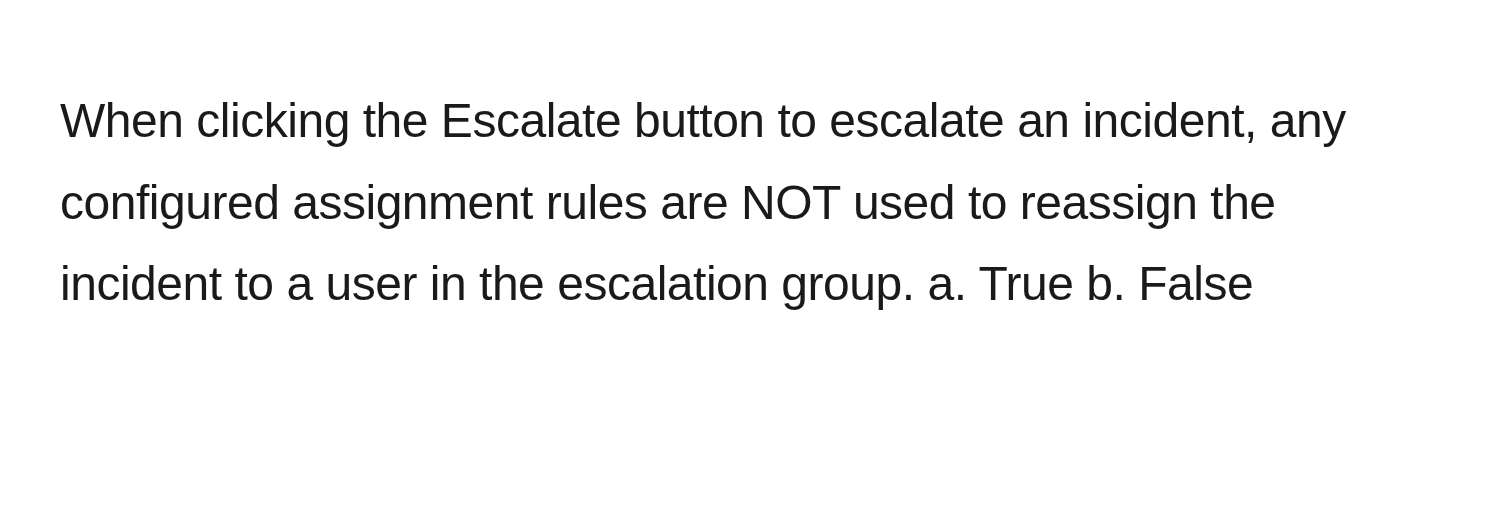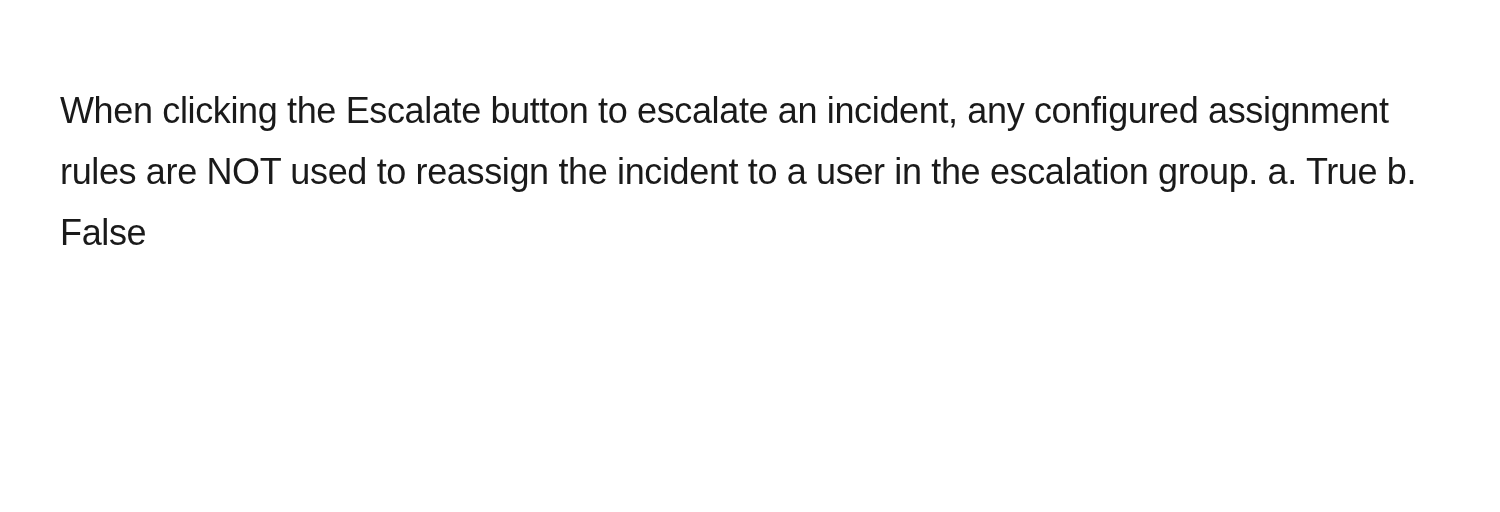--- a/index.html
+++ b/index.html
@@ -8,21 +8,21 @@
       box-sizing: border-box;
     }
     body {
       width: 1500px;
       height: 512px;
       background: #ffffff;
       font-family: -apple-system, BlinkMacSystemFont, "Segoe UI", Helvetica, Arial, sans-serif;
       padding: 80px 60px;
     }
     .question-text {
-      font-size: 36px;
+      font-size: 48px;
       line-height: 1.7;
       color: #1a1a1a;
       font-weight: 400;
       letter-spacing: -0.01em;
     }
   </style>
 </head>
 <body>
 
 <div class="question-text">When clicking the Escalate button to escalate an incident, any configured assignment rules are NOT used to reassign the incident to a user in the escalation group. a. True b. False</div>

